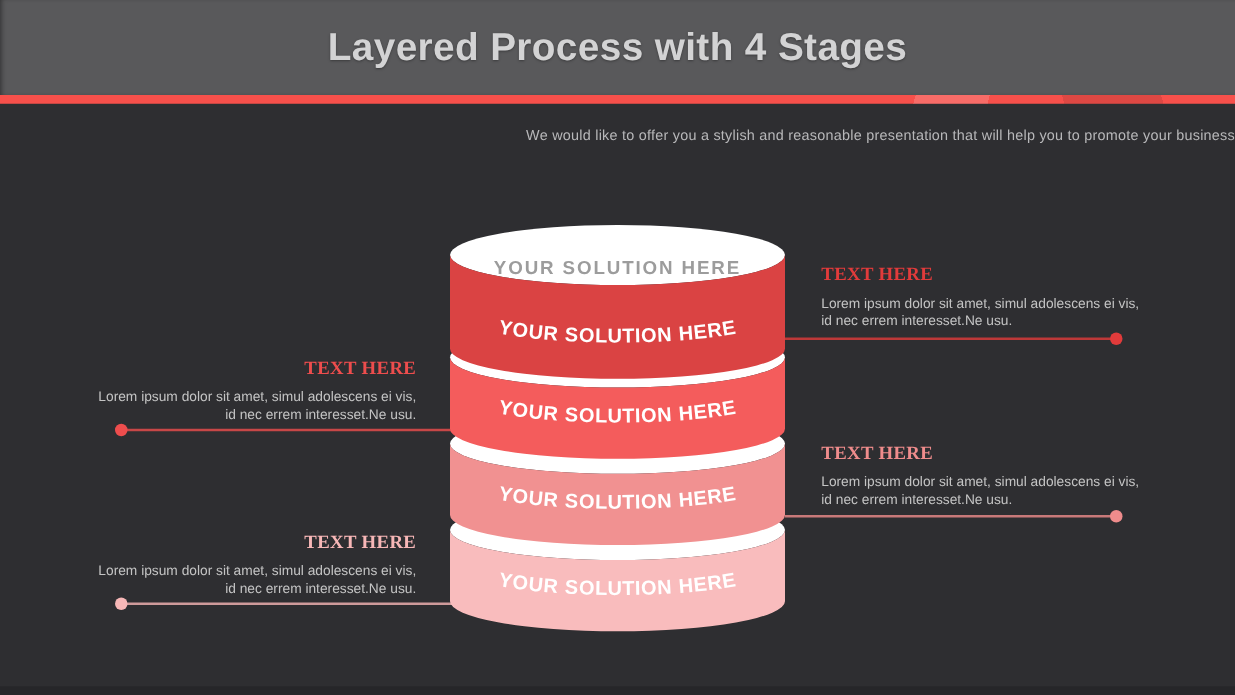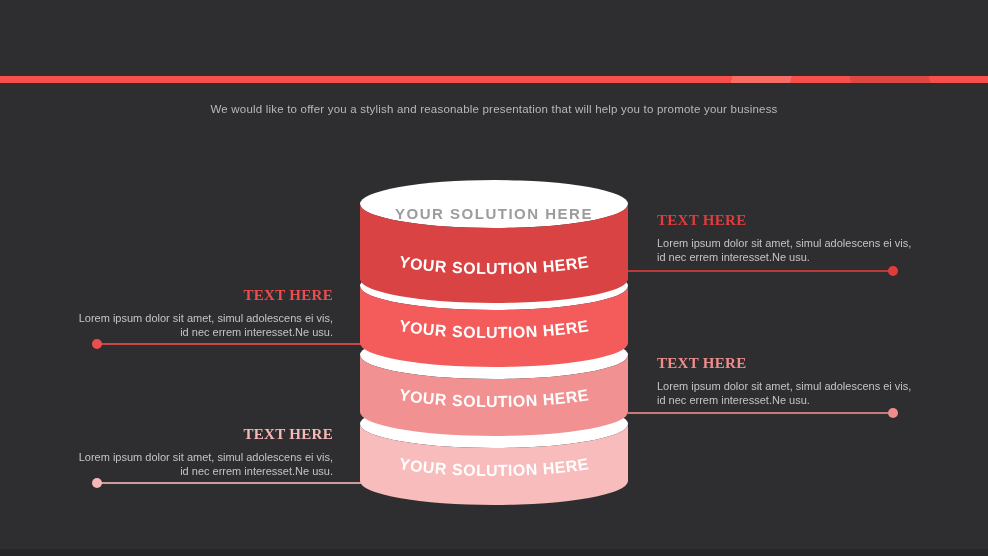--- a/index.html
+++ b/index.html
@@ -55,24 +55,27 @@
   #co2{left:73px; top:287px;}
   #co3{left:657px;top:355px;}
   #co4{left:73px; top:426px;}
   .bottom-edge{position:absolute;left:0;bottom:0;width:988px;height:7px;background:rgba(0,0,0,.16);}
 </style>
 </head>
 <body>
 
 <div class="slide" style="background-color: rgb(46, 46, 49);">
 
+  <div class="header-bar" style="background-color: rgb(89, 89, 91);">
+    <h1 class="slide-title" style="color: rgb(211, 211, 212);">Layered Process with 4 Stages</h1>
+  </div>
 
   <div class="accent-stripe" style="background-color: rgb(247, 80, 75);"></div>
 
-  <p class="slide-subtitle" style="color: rgb(184, 184, 186);">We would like to offer you a stylish and reasonable presentation that will help you to promote your business</p>
+  <p class="slide-subtitle" style="color: rgb(184, 184, 186); text-align: right;">We would like to offer you a stylish and reasonable presentation that will help you to promote your business</p>
 
   <div class="bar" id="bar1" style="background-color: rgb(225, 59, 59);"></div>
   <div class="bar" id="bar2" style="background-color: rgb(238, 77, 77);"></div>
   <div class="bar" id="bar3" style="background-color: rgb(239, 140, 140);"></div>
   <div class="bar" id="bar4" style="background-color: rgb(247, 183, 183);"></div>
   <div class="dot" id="dot1" style="background-color: rgb(225, 59, 59);"></div>
   <div class="dot" id="dot2" style="background-color: rgb(238, 77, 77);"></div>
   <div class="dot" id="dot3" style="background-color: rgb(239, 140, 140);"></div>
   <div class="dot" id="dot4" style="background-color: rgb(247, 183, 183);"></div>
 

